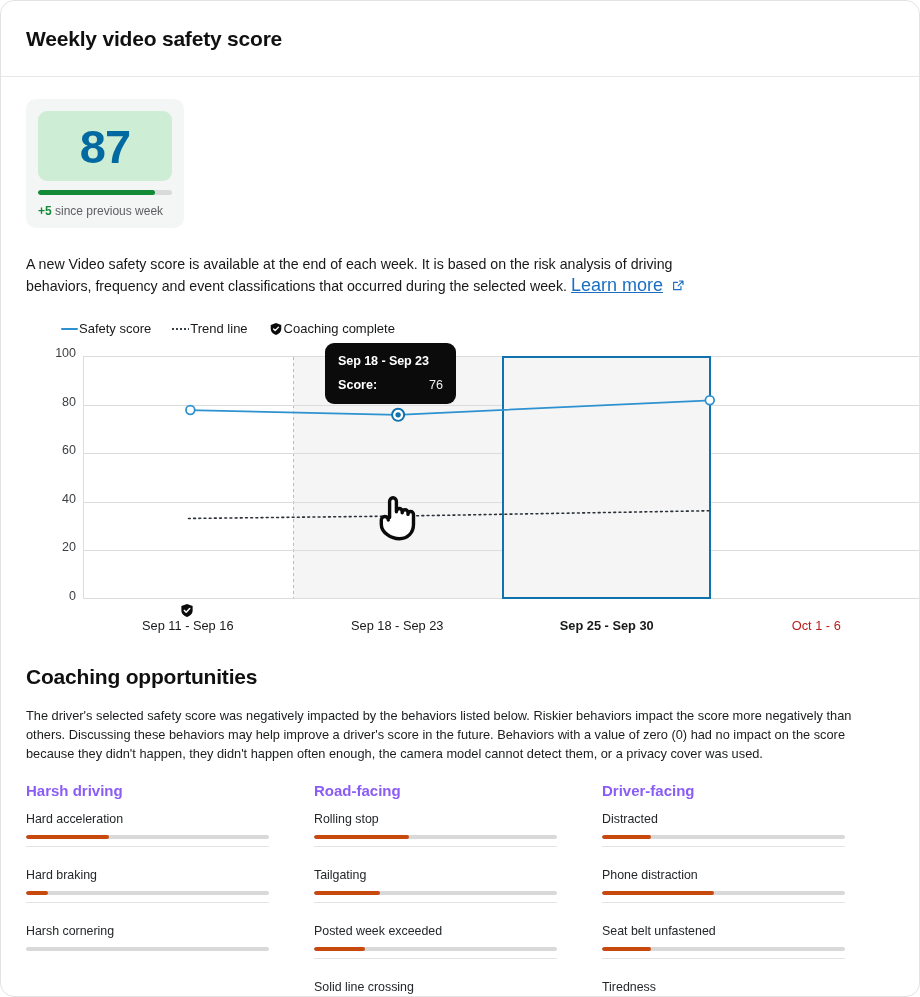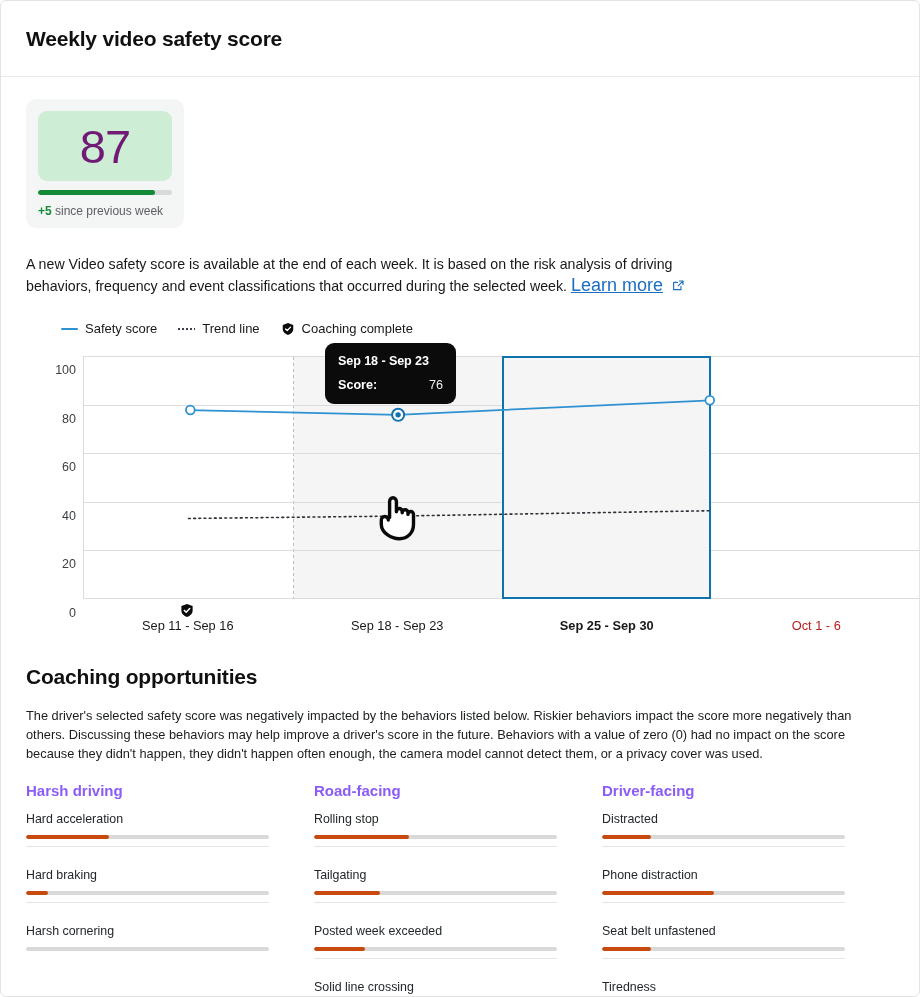--- a/index.html
+++ b/index.html
@@ -8,21 +8,21 @@
     background: #ffffff;
     font-family: "Liberation Sans", sans-serif;
     -webkit-font-smoothing: antialiased;
   }
   #root {
     position: relative;
     width: 920px;
     height: 997px;
     background: #ffffff;
     border: 1px solid #e3e3e3;
-    border-radius: 6px;
+    border-radius: 14px;
     overflow: hidden;
   }
 
   
   .card-header {
     height: 76px;
     border-bottom: 1px solid #e7e7e7;
     display: flex;
     align-items: center;
     padding: 0 25px;
@@ -46,23 +46,23 @@
     padding: 12px 12px 10px 12px;
   }
   .score-big {
     background: #cdeed5;
     border-radius: 9px;
     height: 70px;
     display: flex;
     align-items: center;
     justify-content: center;
     font-size: 47px;
-    font-weight: 400;
+    font-weight: 700;
     letter-spacing: -1px;
-    color: #701a75;
+    color: #0369a1;
   }
   .score-meter {
     margin-top: 9px;
     height: 5px;
     border-radius: 3px;
     background: #d8dadb;
     overflow: hidden;
   }
   .score-meter > i {
     display: block;
@@ -98,21 +98,21 @@
   
   .legend {
     margin-top: 22px;
     padding-left: 35px;
     display: flex;
     align-items: center;
     gap: 21px;
     font-size: 13px;
     color: #16181a;
   }
-  .legend-item { display: flex; align-items: center; gap: 7px; cursor: pointer; }
+  .legend-item { display: flex; align-items: center; gap: 1px; cursor: pointer; }
   .lg-line { width: 17px; height: 2px; background: #2e92d1; border-radius: 2px; display: block; }
   .lg-dots { width: 17px; height: 2px; display: block;
     background: repeating-linear-gradient(to right,#3a3f45 0 2px,transparent 2px 4px); }
 
   
   .chart-wrap { position: relative; margin-top: 10px; height: 305px; }
   .plot {
     position: absolute;
     left: 57px; top: 10px;
     width: 838px; height: 243px;
@@ -125,21 +125,21 @@
   }
   .ylabel {
     position: absolute;
     right: 0;
     width: 42px;
     text-align: right;
     font-size: 12.5px;
     color: #3c3f42;
     transform: translateY(-50%);
   }
-  .yaxis { position: absolute; left: 0; top: 24px; width: 50px; height: 243px; }
+  .yaxis { position: absolute; left: 0; top: 7px; width: 50px; height: 243px; }
 
   .band-shaded {
     position: absolute; top: 0; bottom: 0;
     background: #f5f5f5;
   }
   .band-divider {
     position: absolute; top: 0; bottom: 0; width: 1px;
     background: repeating-linear-gradient(to bottom,#bcbcbc 0 3px,transparent 3px 6px);
   }
   .band-selected {

